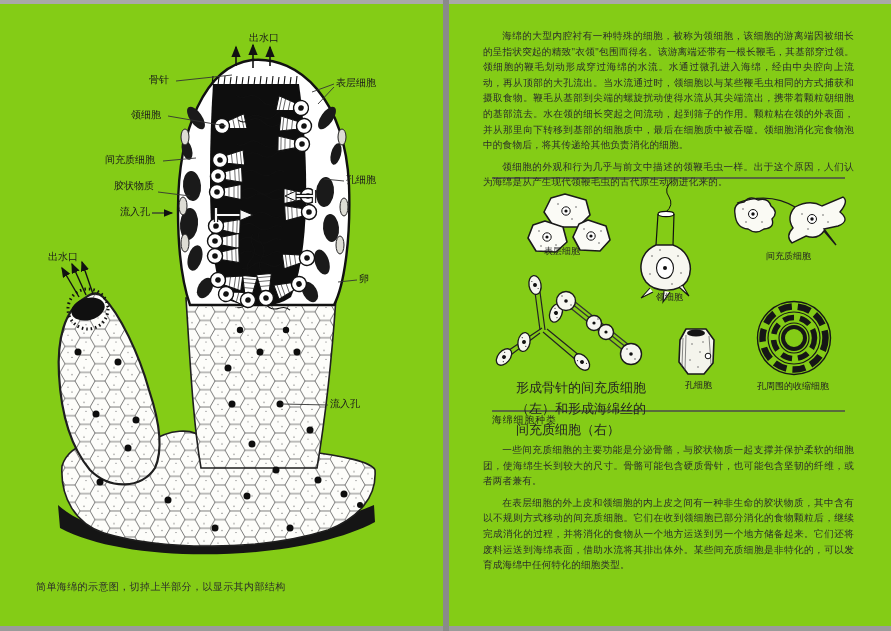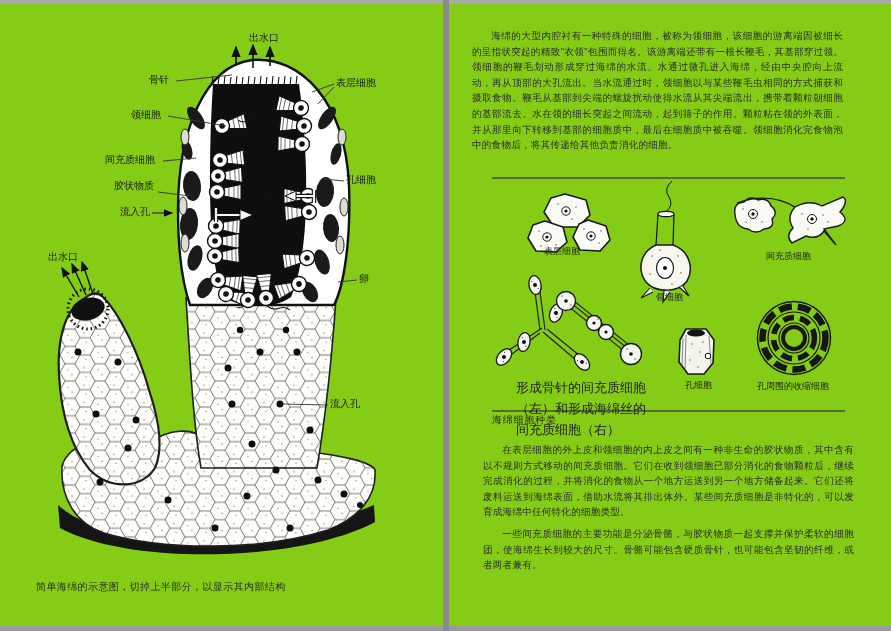--- a/index.html
+++ b/index.html
@@ -6,21 +6,21 @@
   .screen{position:relative;width:891px;height:631px;background:#84cc16;overflow:hidden;
           font-family:"Liberation Serif","DejaVu Serif",serif;color:#1c1c1c;}
   .edge{position:absolute;left:0;width:891px;}
   .edge.top{top:0;height:4px;background:#a9a9a9;}
   .edge.bottom{top:626px;height:5px;background:#9b9b9b;}
   .gutter{position:absolute;top:0;left:443px;width:6px;height:631px;background:#8a8a8a;}
   svg.art{position:absolute;left:0;top:0;pointer-events:none;}
   .lbl{position:absolute;white-space:nowrap;font-size:10px;color:#1a1a1a;line-height:1;}
   .lbl.small{font-size:9px;color:#222;}
   .fig-caption-l{position:absolute;left:36px;top:580px;font-size:10px;color:#2a2a2a;letter-spacing:.4px;text-align:center;}
-  .text-top{position:absolute;left:472px;top:28px;width:371px;}
+  .text-top{position:absolute;left:483px;top:28px;width:371px;}
   .text-bottom{position:absolute;left:483px;top:442px;width:371px;}
   .text-top p,.text-bottom p{margin:0 0 6px 0;font-size:9.6px;line-height:15.6px;
       text-align:justify;text-indent:2em;color:#2b2b2b;letter-spacing:.2px;}
   .fig-caption-r{position:absolute;left:492px;top:414px;width:353px;text-align:left;
       font-size:9.8px;color:#1f1f1f;letter-spacing:1px;}
   .spicule-lbl{position:absolute;left:516px;top:378px;width:140px;white-space:normal;
       font-size:13px;line-height:1.6;color:#222;}
 </style>
 </head>
 <body>
@@ -328,28 +328,29 @@
     <div class="lbl" style="left:120px;top:207px;">流入孔</div>
     <div class="lbl" style="left:48px;top:252px;">出水口</div>
     <div class="lbl" style="left:359px;top:274px;">卵</div>
     <div class="lbl" style="left:330px;top:399px;">流入孔</div>
     <div class="fig-caption-l">简单海绵的示意图，切掉上半部分，以显示其内部结构</div>
   </div>
 
   <div>
     <div class="text-top">
       <p>海绵的大型内腔衬有一种特殊的细胞，被称为领细胞，该细胞的游离端因被细长的呈指状突起的精致"衣领"包围而得名。该游离端还带有一根长鞭毛，其基部穿过领。领细胞的鞭毛划动形成穿过海绵的水流。水通过微孔进入海绵，经由中央腔向上流动，再从顶部的大孔流出。当水流通过时，领细胞以与某些鞭毛虫相同的方式捕获和摄取食物。鞭毛从基部到尖端的螺旋扰动使得水流从其尖端流出，携带着颗粒朝细胞的基部流去。水在领的细长突起之间流动，起到筛子的作用。颗粒粘在领的外表面，并从那里向下转移到基部的细胞质中，最后在细胞质中被吞噬。领细胞消化完食物泡中的食物后，将其传递给其他负责消化的细胞。</p>
+      <p>领细胞的外观和行为几乎与前文中描述的领鞭毛虫一样。出于这个原因，人们认为海绵是从产生现代领鞭毛虫的古代原生动物进化来的。</p>
     </div>
 
     <div class="lbl small" style="left:544px;top:247px;">表层细胞</div>
     <div class="lbl small" style="left:656px;top:293px;">领细胞</div>
     <div class="lbl small" style="left:766px;top:252px;">间充质细胞</div>
     <div class="spicule-lbl">形成骨针的间充质细胞（左）和形成海绵丝的间充质细胞（右）</div>
     <div class="lbl small" style="left:685px;top:381px;">孔细胞</div>
     <div class="lbl small" style="left:757px;top:382px;">孔周围的收缩细胞</div>
     <div class="fig-caption-r">海绵细胞种类</div>
 
     <div class="text-bottom">
+      <p>一些间充质细胞的主要功能是分泌骨骼，与胶状物质一起支撑并保护柔软的细胞团，使海绵生长到较大的尺寸。骨骼可能包含硬质骨针，也可能包含坚韧的纤维，或者两者兼有。</p>
       <p>在表层细胞的外上皮和领细胞的内上皮之间有一种非生命的胶状物质，其中含有以不规则方式移动的间充质细胞。它们在收到领细胞已部分消化的食物颗粒后，继续完成消化的过程，并将消化的食物从一个地方运送到另一个地方储备起来。它们还将废料运送到海绵表面，借助水流将其排出体外。某些间充质细胞是非特化的，可以发育成海绵中任何特化的细胞类型。</p>
-      <p>一些间充质细胞的主要功能是分泌骨骼，与胶状物质一起支撑并保护柔软的细胞团，使海绵生长到较大的尺寸。骨骼可能包含硬质骨针，也可能包含坚韧的纤维，或者两者兼有。</p>
     </div>
   </div>
 </div>
 
 </body></html>

